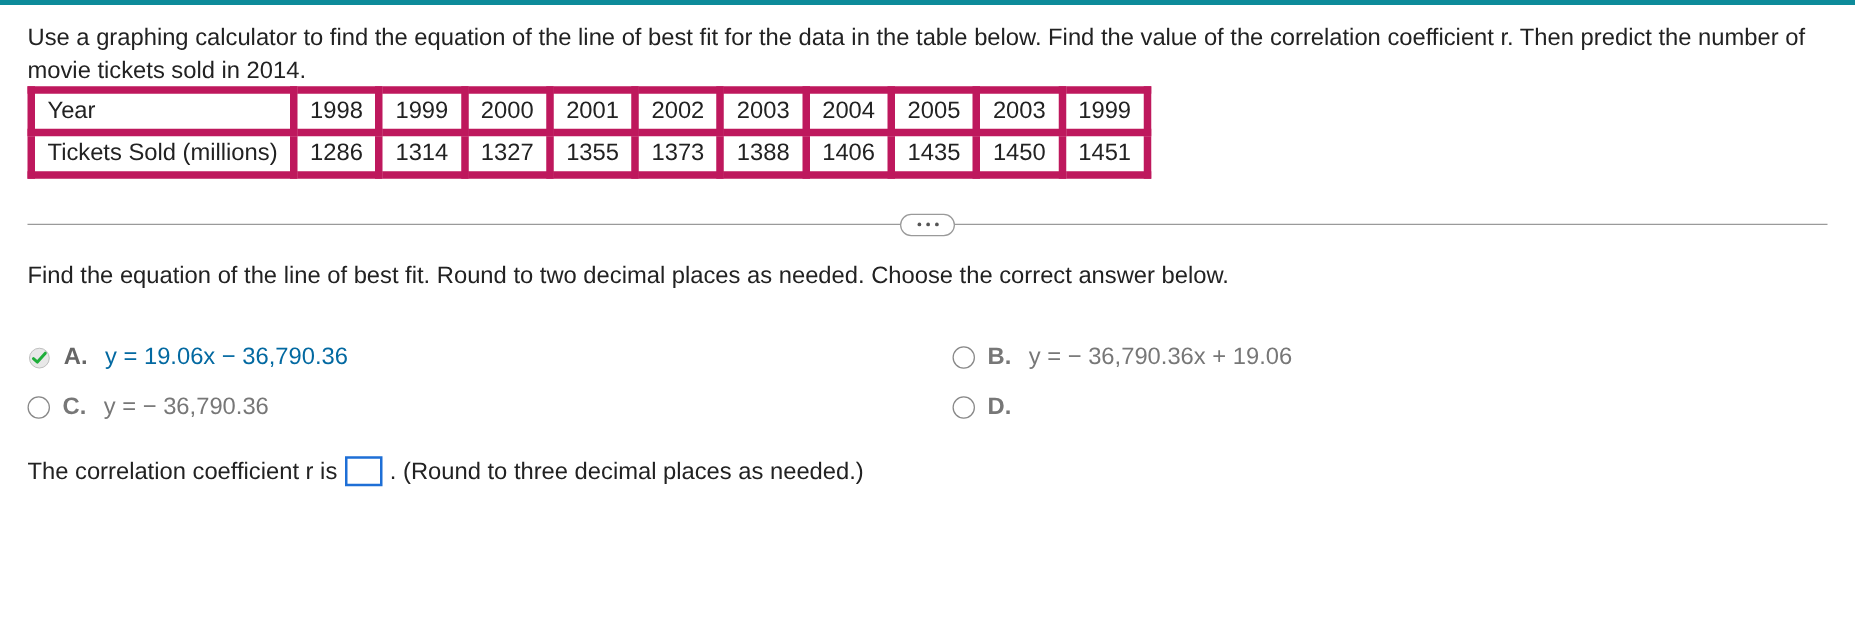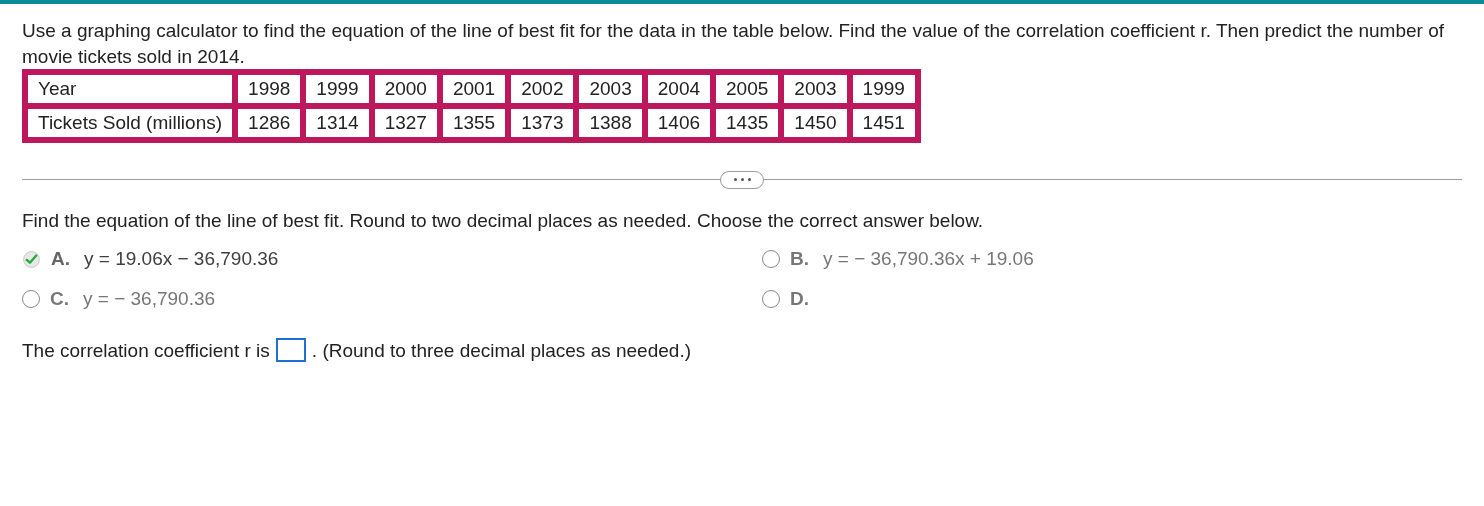--- a/index.html
+++ b/index.html
@@ -56,21 +56,21 @@
     height: 18px;
     display: flex;
     align-items: center;
     justify-content: center;
     cursor: pointer;
   }
   .divider-pill .dot {
     width: 3px; height: 3px; background:#555; border-radius:50%; margin:0 2px;
   }
   .subprompt {
-    margin: 8px 0 16px 0;
+    margin: 8px 0 43px 0;
   }
   .choices {
     display: grid;
     grid-template-columns: 1fr 1fr;
     column-gap: 80px;
     row-gap: 18px;
     max-width: 1400px;
     margin-bottom: 28px;
   }
   .choice {
@@ -91,21 +91,21 @@
     display: inline-flex;
     align-items: center;
     justify-content: center;
   }
   .radio-checked svg { width: 19px; height: 19px; }
   .choice-letter {
     font-weight: bold;
     color: #666;
     margin-right: 4px;
   }
-  .choice-text { color: #404040; }
+  .choice-text { color: #0369a1; }
   .choice.selected .choice-letter { color: #666; }
   .choice.dim .choice-letter, .choice.dim .choice-text { color: #777; }
   .corr-line {
     display: flex;
     align-items: flex-end;
     flex-wrap: wrap;
     gap: 6px;
   }
   .answer-box {
     display: inline-block;

